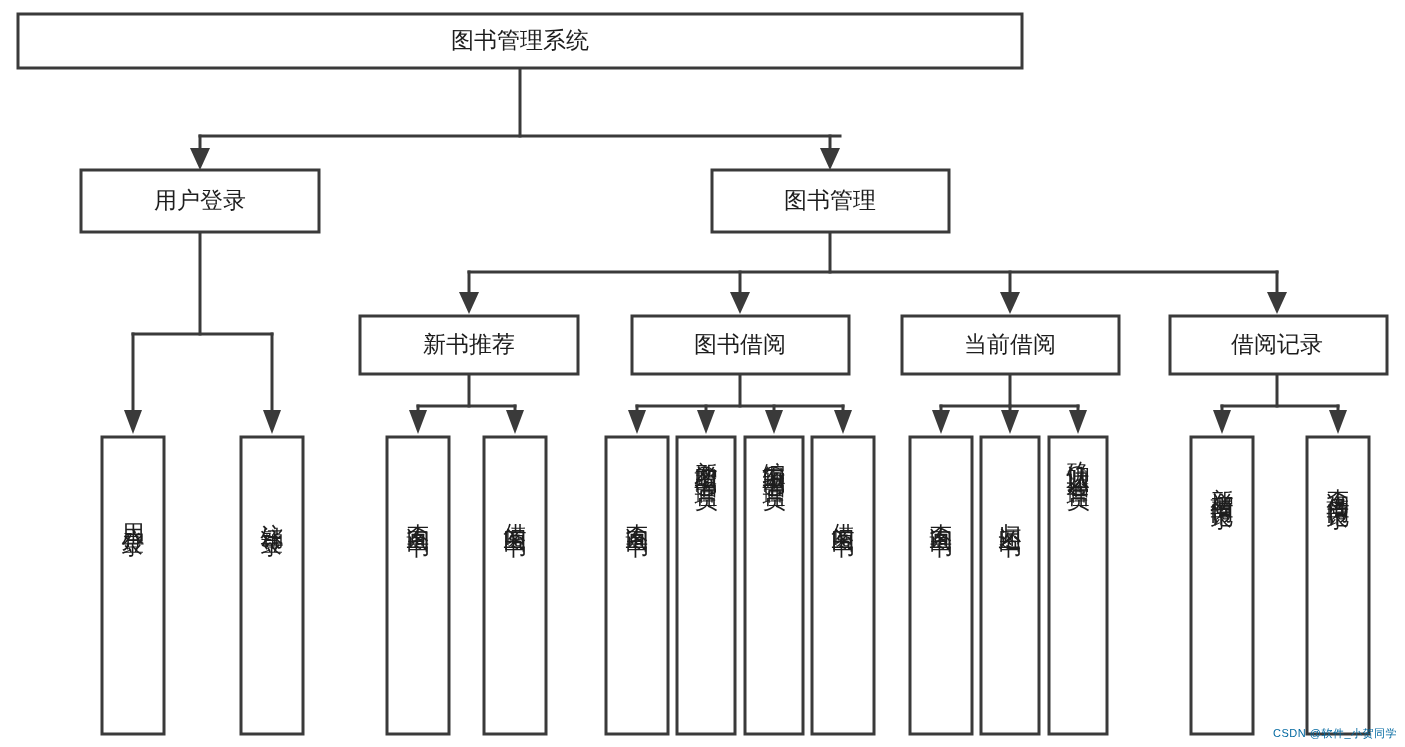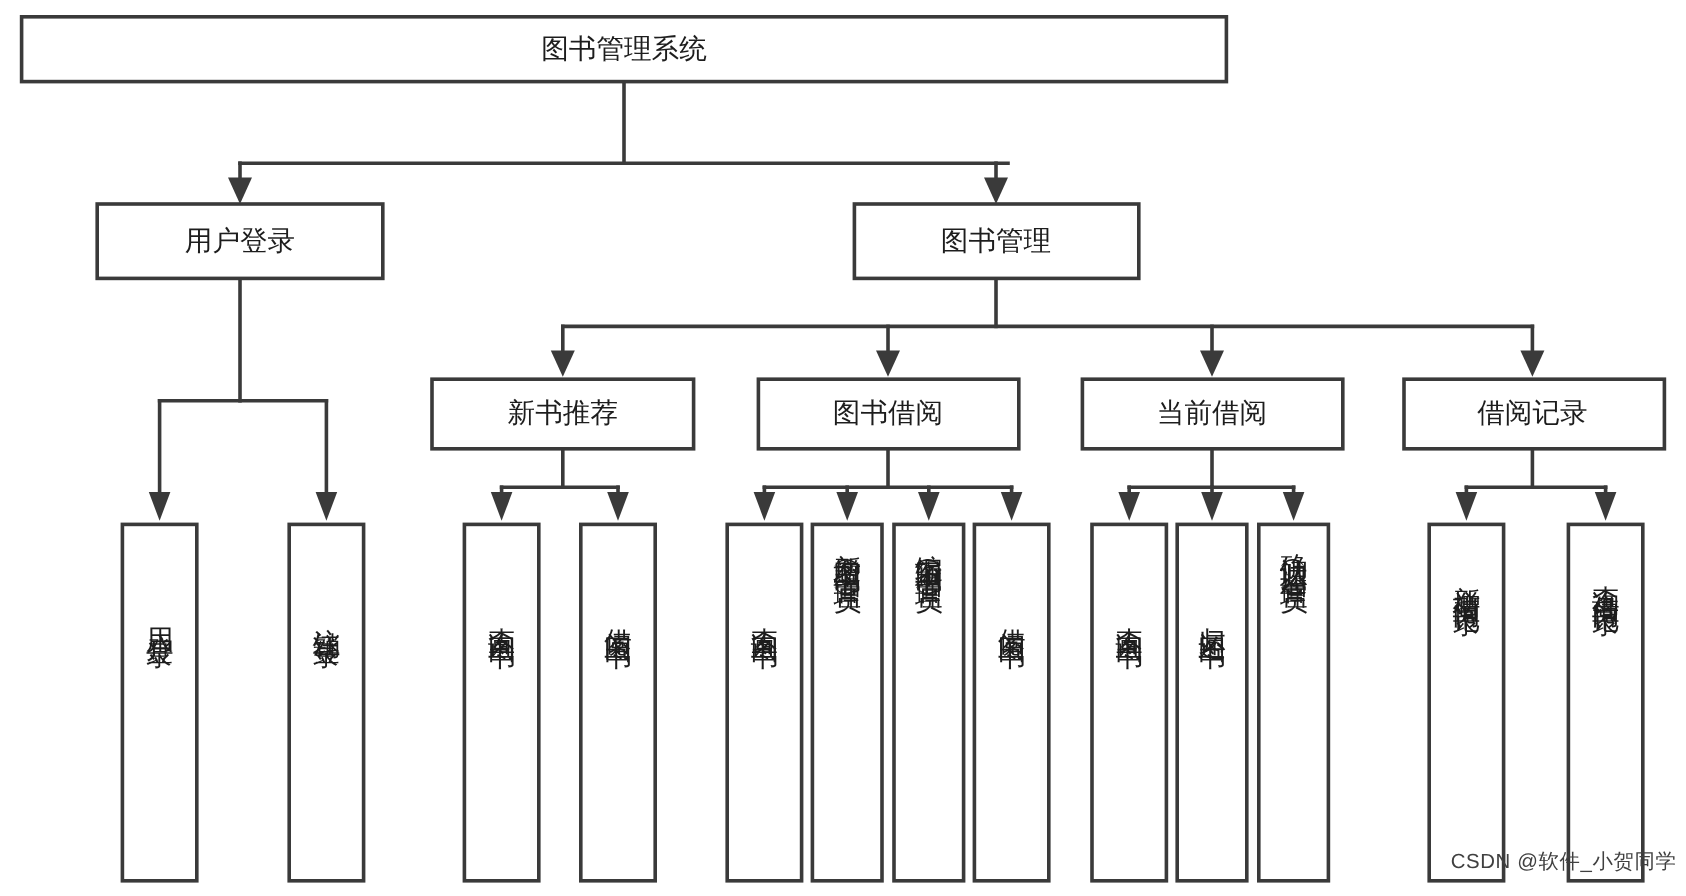--- a/index.html
+++ b/index.html
@@ -62,24 +62,24 @@
     font-size: 23px;
     line-height: 1.18;
     color: #1d1d1d;
     letter-spacing: 4px;
     white-space: nowrap;
     text-align: left;
   }
   .watermark {
     position: absolute;
     right: 8px;
-    bottom: 18px;
-    font-family: "Liberation Sans", "DejaVu Sans", sans-serif;
-    font-size: 17px;
-    color: #404040;
+    bottom: 6px;
+    font-family: "Liberation Sans", "DejaVu Sans", sans-serif;
+    font-size: 11px;
+    color: #0369a1;
     letter-spacing: 0.5px;
     white-space: nowrap;
   }
 </style>
 </head>
 <body>
 
 <div id="diagram-root">
 
   <svg id="flow-svg" viewBox="0 0 1405 747">

